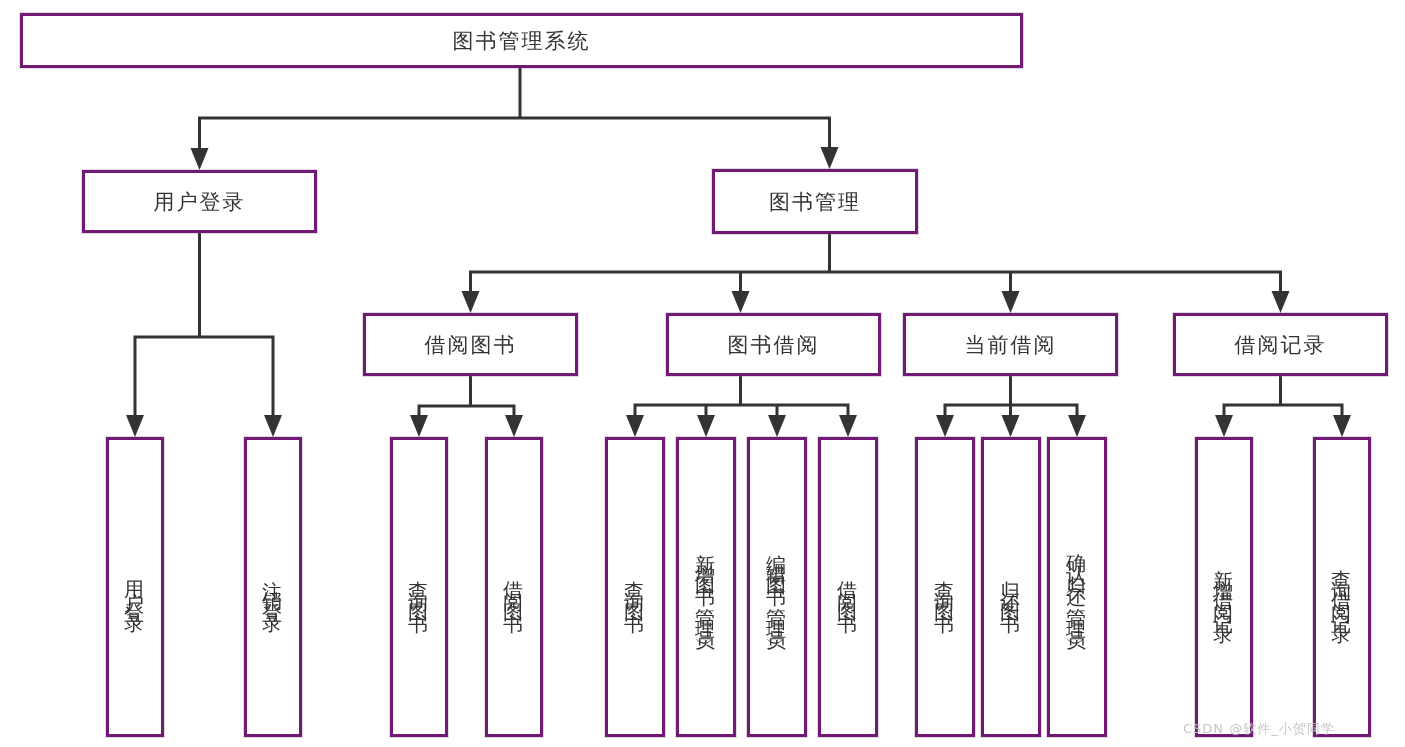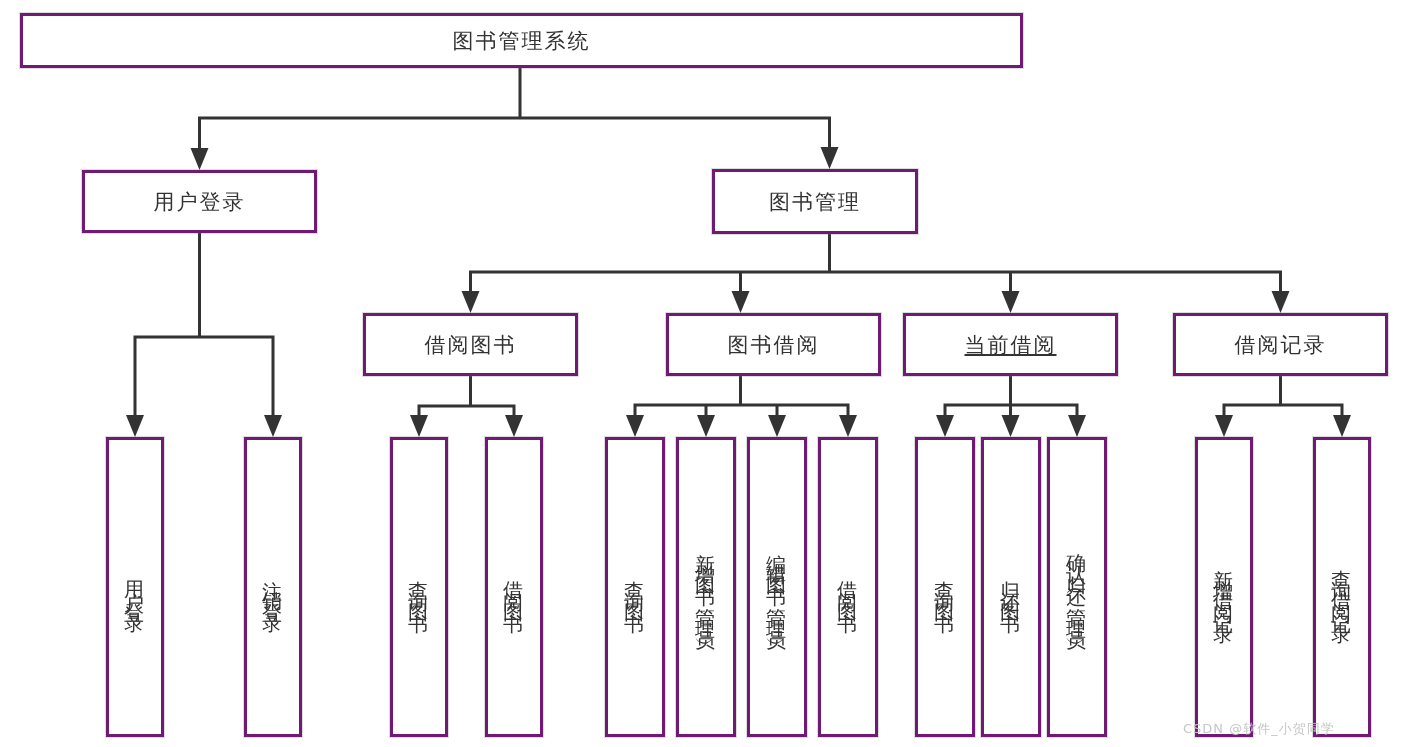--- a/index.html
+++ b/index.html
@@ -38,21 +38,21 @@
     white-space: nowrap;
     color: #333333;
   }
   
   .root       { left: 20px;  top: 13px;  width: 1003px; height: 55px; }
   .n-login    { left: 82px;  top: 170px; width: 235px;  height: 63px; }
   .n-mgmt     { left: 712px; top: 169px; width: 206px;  height: 65px; }
   .l3         { top: 313px;  width: 215px; height: 63px; }
   .n-newbook  { left: 363px; }
   .n-borrow   { left: 633px; margin-left: 33px; }
-  .n-current  { left: 903px; text-decoration: underline; }
+  .n-current  { left: 903px; }
   .n-records  { left: 1173px; font-family: Liberation Serif, serif; }
   .leaf       { top: 437px;  height: 300px; }
   .lf-1  { left: 106px;  width: 58px; }
   .lf-2  { left: 244px;  width: 58px; }
   .lf-3  { left: 390px;  width: 58px; }
   .lf-4  { left: 485px;  width: 58px; }
   .lf-5  { left: 605px;  width: 60px; }
   .lf-6  { left: 676px;  width: 60px; }
   .lf-7  { left: 747px;  width: 60px; }
   .lf-8  { left: 818px;  width: 60px; }

